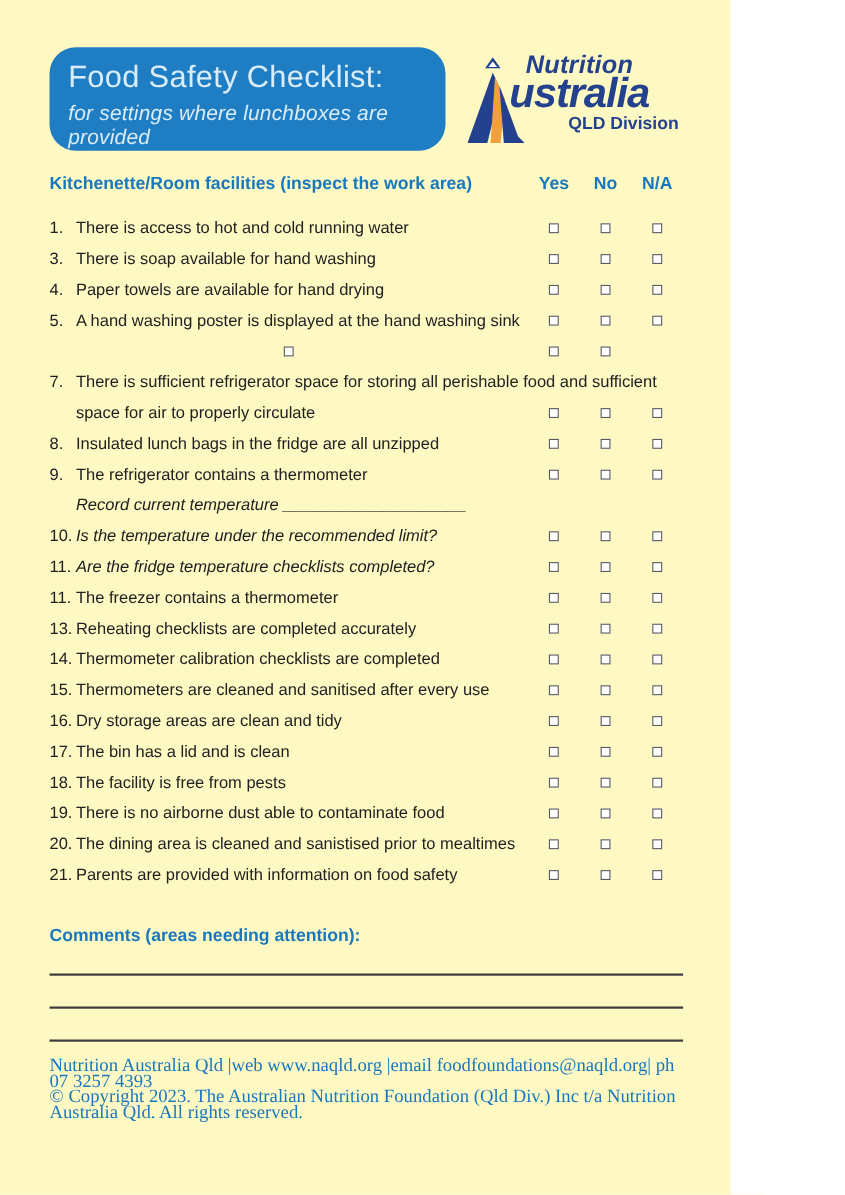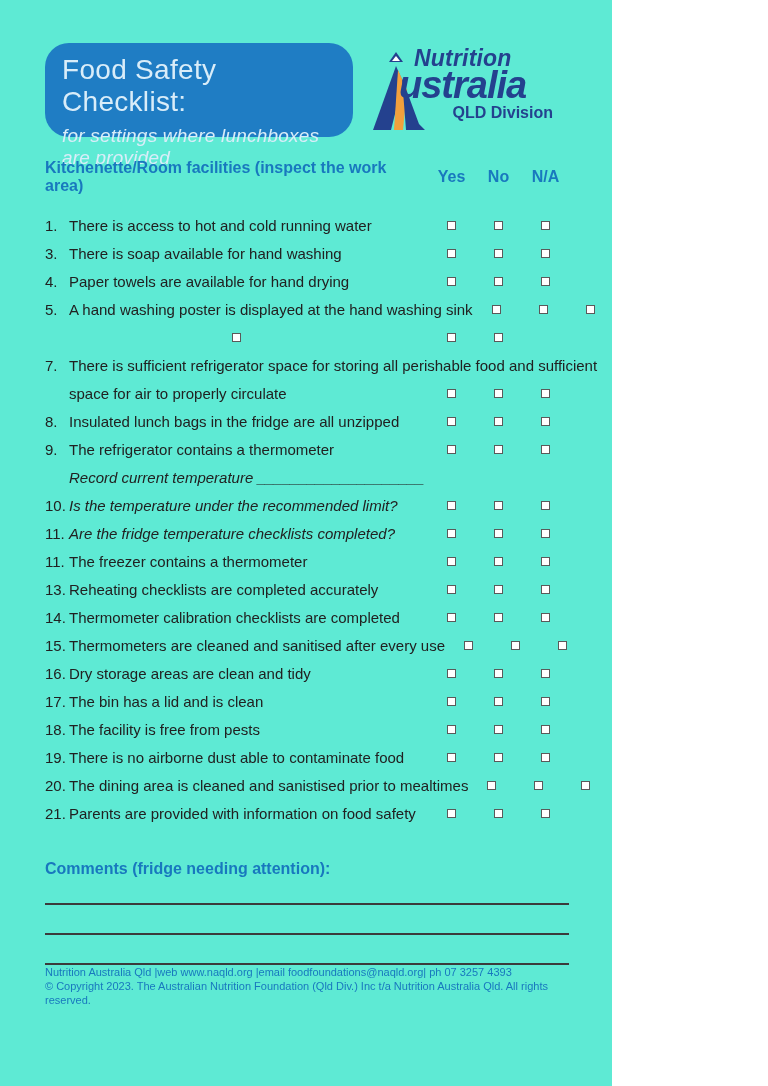--- a/index.html
+++ b/index.html
@@ -13,23 +13,23 @@
     --checkbox_border: #5a5a5a;
   }
   * { margin: 0; padding: 0; box-sizing: border-box; }
   body {
     background: #ffffff;
     font-family: "Liberation Sans", sans-serif;
     -webkit-font-smoothing: antialiased;
   }
   .page {
     position: relative;
-    width: 612px;
+    width: 664px;
     height: 1086px;
-    background: #5eead4;
+    background: #fef9c3;
     overflow: hidden;
   }
   .content { padding: 0 43px 0 45px; }
 
   
   .header-row {
     display: flex;
     align-items: flex-start;
     margin-top: 43px;
   }
@@ -59,21 +59,21 @@
     height: 94px;
     flex: 0 0 auto;
   }
   .logo-a {
     position: absolute;
     left: 0;
     top: 9px;
   }
   .logo-text {
     position: absolute;
-    left: 28px;
+    left: 40px;
     top: 2px;
     width: 152px;
     color: var(--navy);
   }
   .logo-nutrition {
     font-size: 23px;
     font-weight: 700;
     font-style: italic;
     margin-left: 13px;
     letter-spacing: 0.2px;
@@ -135,23 +135,25 @@
     font-size: 16px;
   }
   .comment-line {
     height: 30px;
     border-bottom: 2px solid var(--line_color);
   }
   .comment-line.first { height: 27px; }
 
   
   .footer {
+    margin-top: 15px;
     color: var(--accent_blue);
-    font-size: 11px;
+    font-size: 17px;
     line-height: 14px;
+    font-family: Liberation Serif, serif;
   }
 </style>
 </head>
 <body>
 
 <div class="page">
   <div class="content">
 
     <div class="header-row">
       <div class="banner">
@@ -312,21 +314,21 @@
     <div class="cb-cell"><span class="cb"></span></div>
   </div>
         <div class="grid-row item-line">
     <div class="item-cell"><span class="item-num">21.</span><span class="item-text">Parents are provided with information on food safety</span></div>
     <div class="cb-cell"><span class="cb"></span></div>
     <div class="cb-cell"><span class="cb"></span></div>
     <div class="cb-cell"><span class="cb"></span></div>
   </div>
       </div>
 
-    <div class="comments-label">Comments (fridge needing attention):</div>
+    <div class="comments-label">Comments (areas needing attention):</div>
     <div class="comment-line first"></div>
     <div class="comment-line"></div>
     <div class="comment-line"></div>
 
     <div class="footer">
       <div>Nutrition Australia Qld |web www.naqld.org |email foodfoundations@naqld.org| ph 07 3257 4393</div>
       <div>© Copyright 2023. The Australian Nutrition Foundation (Qld Div.) Inc t/a Nutrition Australia Qld. All rights reserved.</div>
     </div>
 
   </div>

